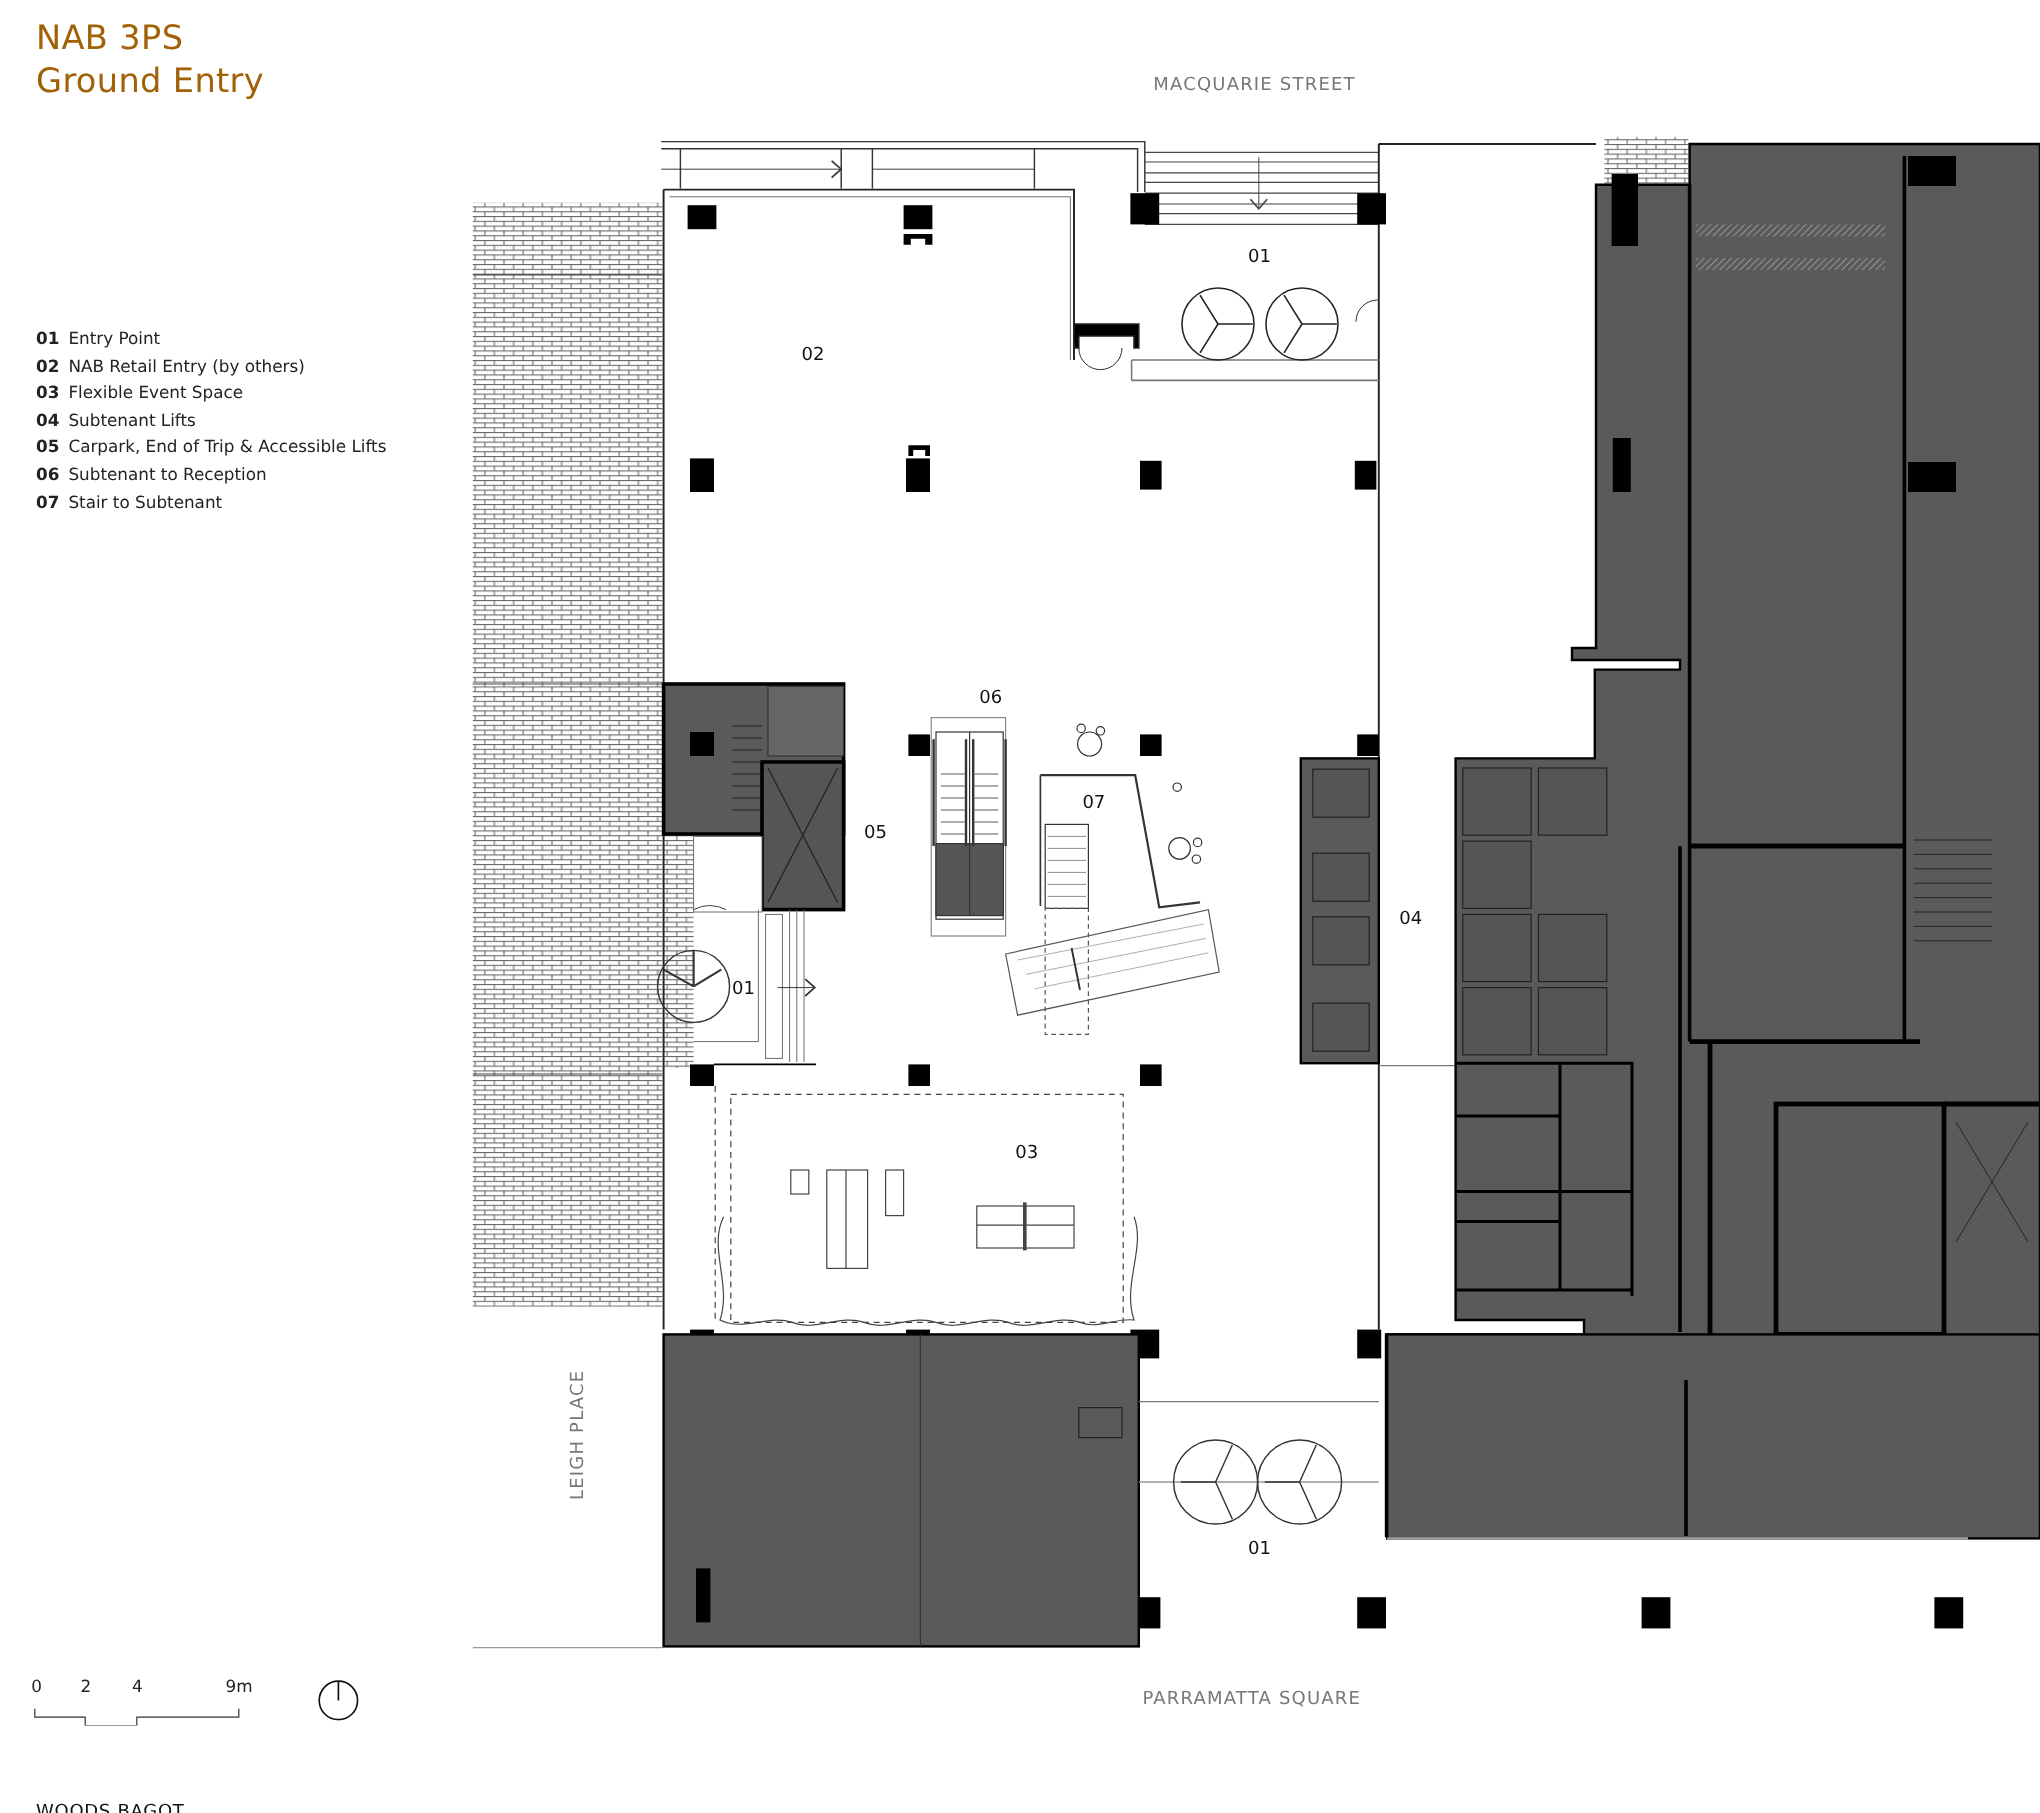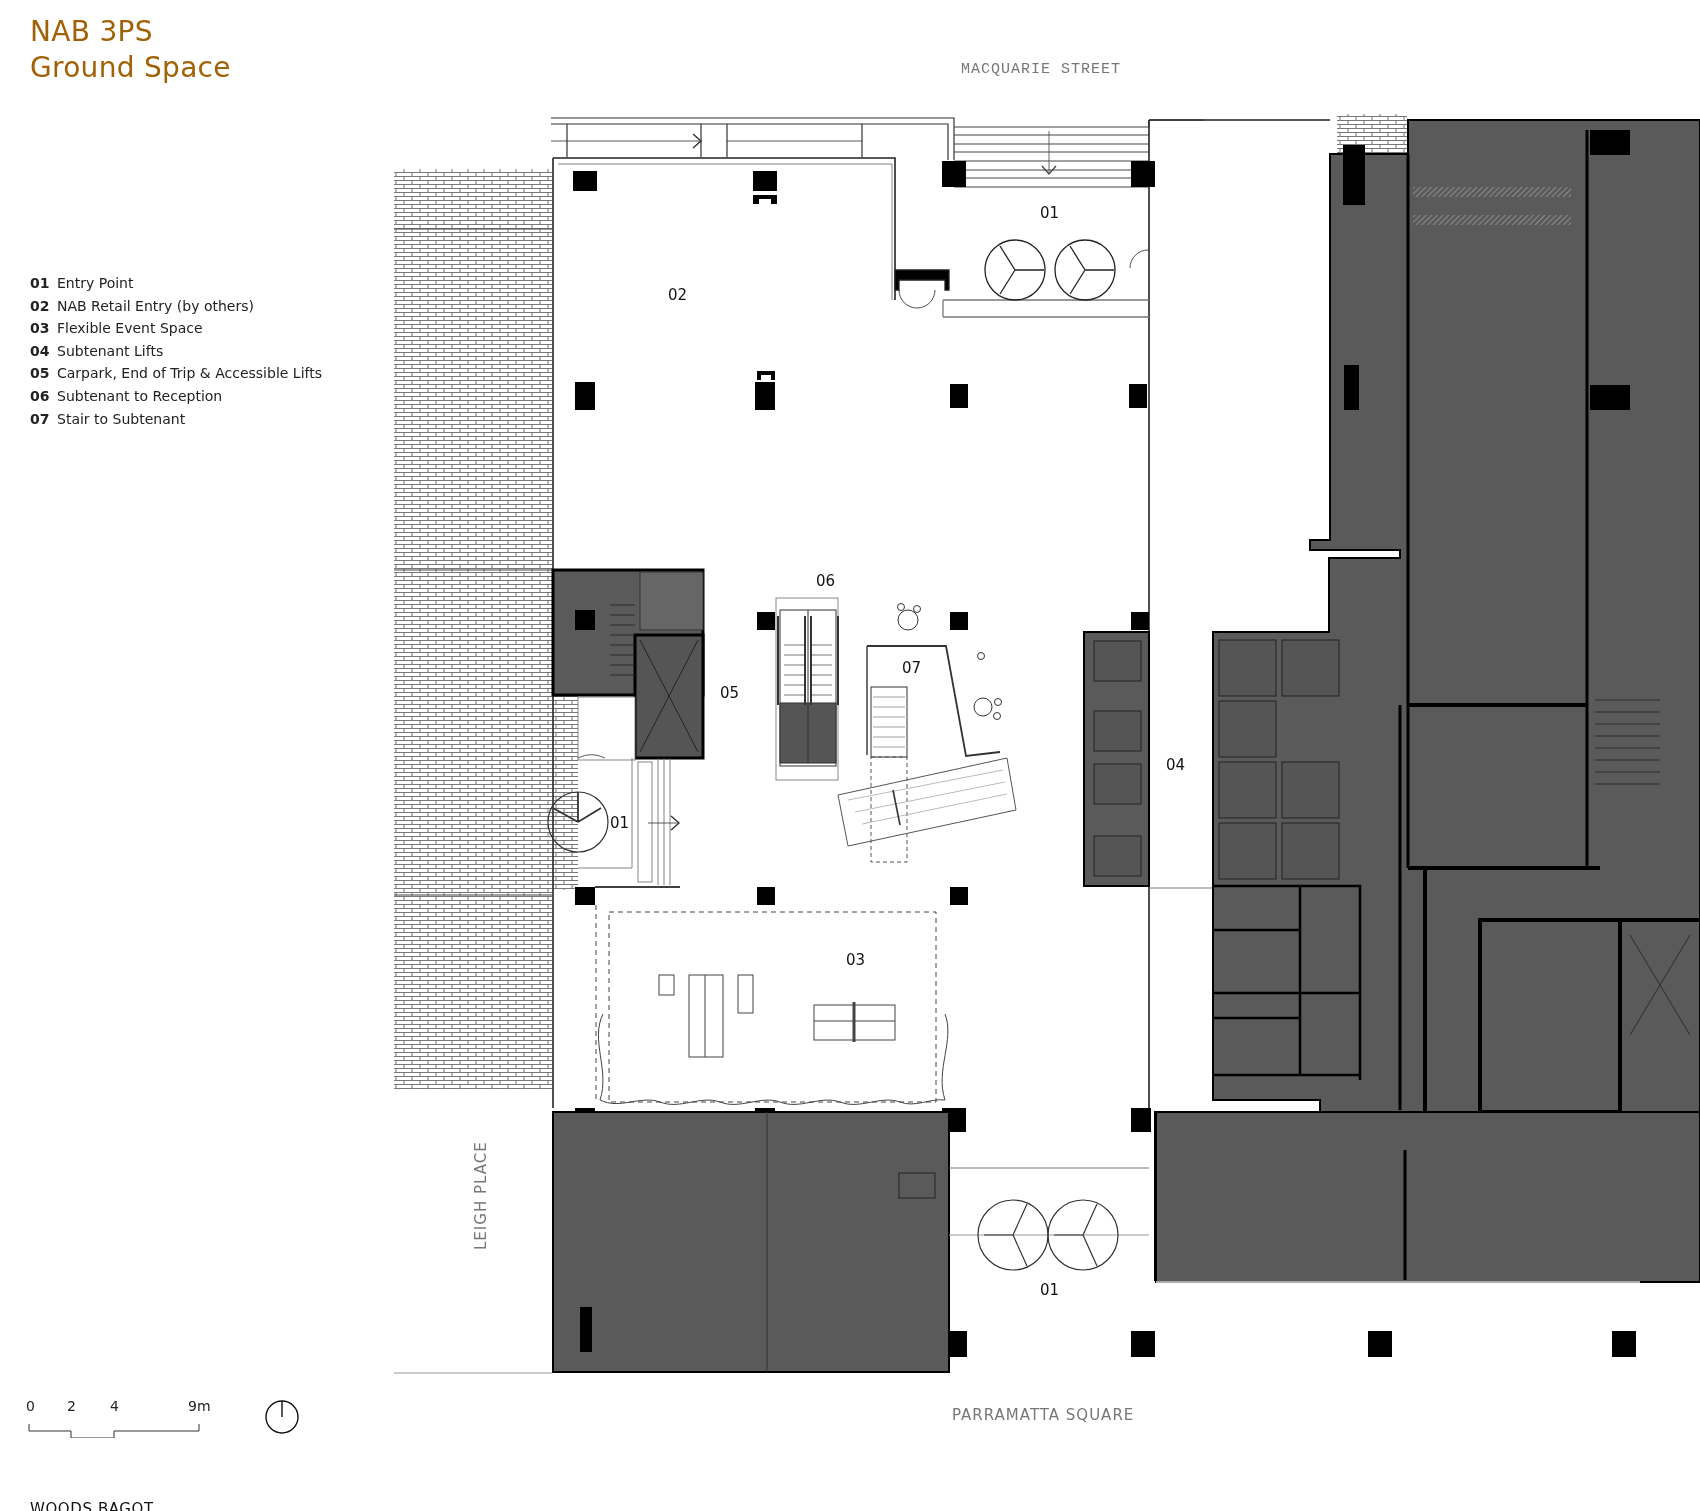--- a/index.html
+++ b/index.html
@@ -4,36 +4,36 @@
 <style>
   html, body { margin:0; padding:0; background:#ffffff; }
   body { width:1700px; height:1511px; position:relative; overflow:hidden;
          font-family:"DejaVu Sans", sans-serif; color:#111; }
   .title { position:absolute; left:30px; top:14px; font-size:28px; line-height:36px;
            font-weight:400; letter-spacing:0.3px; color:#a16207; }
   .legend { position:absolute; left:30px; top:272px; font-size:14px; line-height:22.6px; color:#222; }
   .legend .row { white-space:nowrap; }
   .legend .num { display:inline-block; width:27px; font-weight:600; }
   .street { position:absolute; font-size:15px; letter-spacing:1px; color:#777; white-space:nowrap; }
-  .street.top { left:961px; top:61px;font-family:Liberation Mono, monospace; }
+  .street.top { left:961px; top:61px; }
   .street.bottom { left:952px; top:1406px; }
   .street.side { left:472px; top:1250px; transform:rotate(-90deg); transform-origin:left top; }
   .brand { position:absolute; left:30px; top:1488px; font-size:15px; letter-spacing:0.6px; color:#111;margin-top:12px; }
   .scale { position:absolute; left:26px; top:1398px; width:200px; height:40px; font-size:14px; color:#222; }
   .scale .tick { position:absolute; top:0; }
   .north { position:absolute; left:265px; top:1400px; width:34px; height:34px; }
   svg.plan { position:absolute; left:0; top:0; }
   .lbl { font-family:"DejaVu Sans", sans-serif; font-size:15px; fill:#111; }
 </style>
 </head>
 <body>
 
 <div class="title">
   <div>NAB 3PS</div>
-  <div>Ground Space</div>
+  <div>Ground Entry</div>
 </div>
 
 <div class="legend">
   <div class="row"><span class="num">01</span><span>Entry Point</span></div>
   <div class="row"><span class="num">02</span><span>NAB Retail Entry (by others)</span></div>
   <div class="row"><span class="num">03</span><span>Flexible Event Space</span></div>
   <div class="row"><span class="num">04</span><span>Subtenant Lifts</span></div>
   <div class="row"><span class="num">05</span><span>Carpark, End of Trip &amp; Accessible Lifts</span></div>
   <div class="row"><span class="num">06</span><span>Subtenant to Reception</span></div>
   <div class="row"><span class="num">07</span><span>Stair to Subtenant</span></div>

